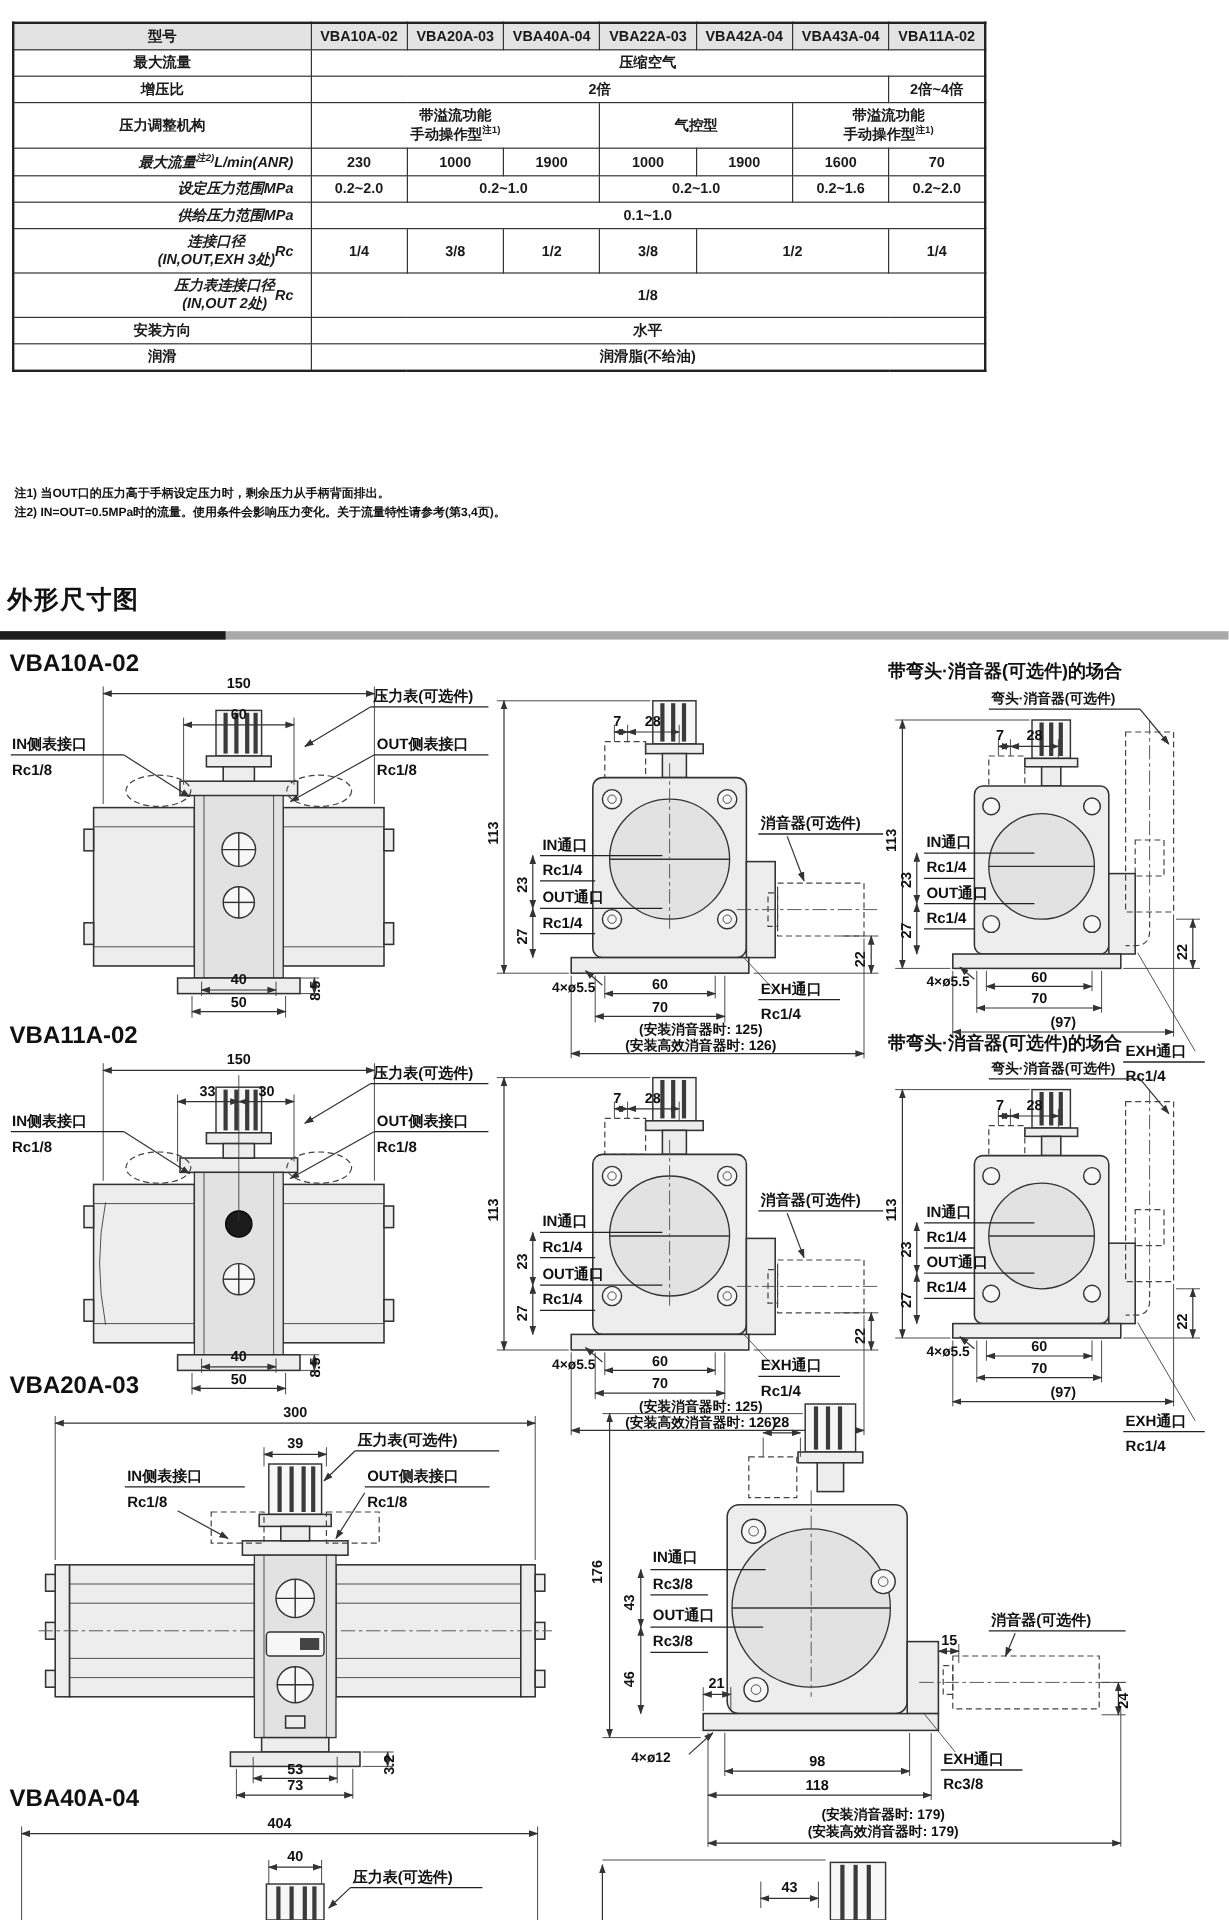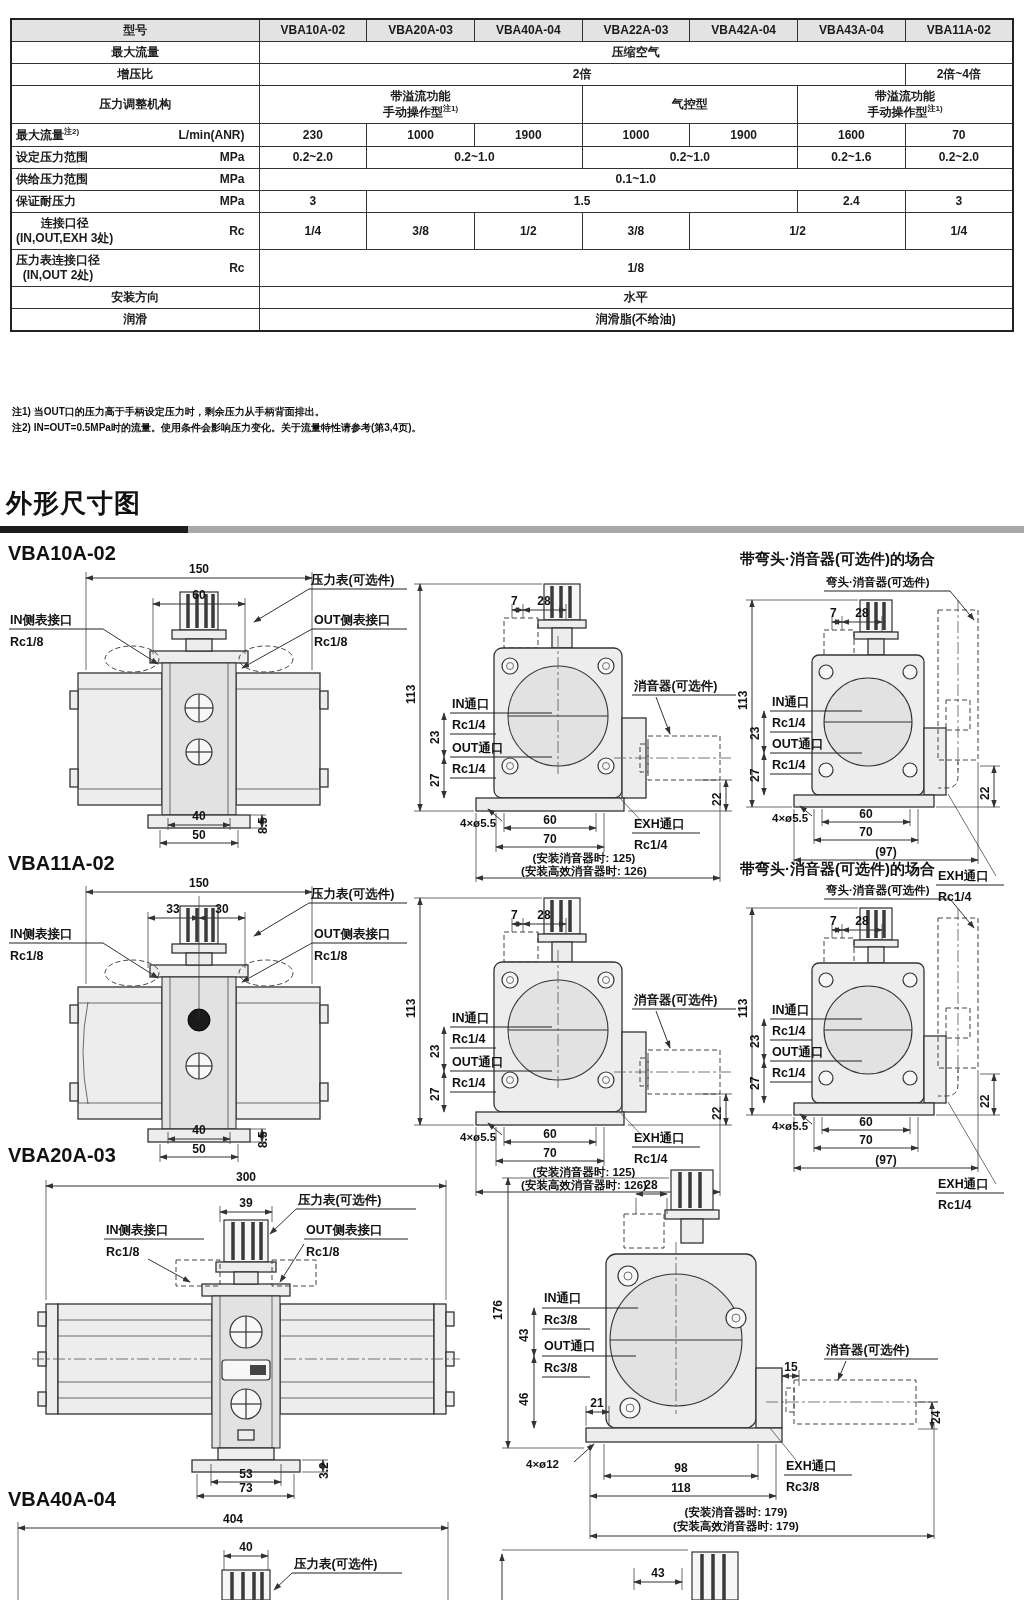--- a/index.html
+++ b/index.html
@@ -1,31 +1,31 @@
 <!DOCTYPE html>
 <html><head>
 <meta charset="utf-8">
 <style>
   html,body{margin:0;padding:0;background:#fff;}
   .page{position:relative;width:1024px;height:1600px;background:#fff;overflow:hidden;
         font-family:"Liberation Sans","DejaVu Sans",sans-serif;color:#111;}
   
-  table.spec{position:absolute;left:10px;top:18px;width:1004px;border-collapse:collapse;
+  table.spec{position:absolute;left:10px;top:18px;width:812px;border-collapse:collapse;
              border:2px solid #222;table-layout:fixed;}
   table.spec th,table.spec td{border:1px solid #333;font-size:12px;font-weight:bold;
              color:#1a1a1a;padding:3px 4px;text-align:center;vertical-align:middle;line-height:1.25;}
   table.spec th{background:#e3e3e3;}
   td.lblc{text-align:left;padding:3px 8px;}
-  .lblflex{display:flex;justify-content:space-between;align-items:center;}
+  .lblflex{display:flex;justify-content:flex-end;align-items:center;font-style:italic;}
   .lblflex .un{padding-right:10px;font-weight:bold;}
   sup{font-size:8px;}
   
   .notes{position:absolute;left:12px;top:404px;font-size:10px;font-weight:600;line-height:16px;}
   
-  .sec-title{position:absolute;left:6px;top:486px;font-size:26px;font-weight:bold;letter-spacing:1px;text-align:center;}
+  .sec-title{position:absolute;left:6px;top:486px;font-size:21px;font-weight:bold;letter-spacing:1px;text-align:center;}
   .sec-bar{position:absolute;left:0;top:526px;width:1024px;height:7px;background:#a9a9a9;}
   .sec-bar .dark{position:absolute;left:0;top:0;width:188px;height:7px;background:#1c1c1c;}
   
   .dtitle{position:absolute;font-size:20px;font-weight:bold;}
   .etitle{position:absolute;font-size:15px;font-weight:bold;width:284px;text-align:left;}
   
   svg{position:absolute;overflow:visible;}
   .ol{fill:#ededed;stroke:#333;stroke-width:1.3;}
   .ol2{fill:#e2e2e2;stroke:#333;stroke-width:1.1;}
   .wh{fill:#f7f7f7;stroke:#333;stroke-width:1.2;}
@@ -121,32 +121,20 @@
       <td>0.2~2.0</td>
     </tr>
     <tr>
       <td class="lblc">
         <div class="lblflex">
               <span>供给压力范围</span>
         <span class="un">MPa</span>
             </div>
       </td>
       <td colspan="7">0.1~1.0</td>
-    </tr>
-    <tr>
-      <td class="lblc">
-        <div class="lblflex">
-              <span>保证耐压力</span>
-        <span class="un">MPa</span>
-            </div>
-      </td>
-      <td>3</td>
-      <td colspan="4">1.5</td>
-      <td>2.4</td>
-      <td>3</td>
     </tr>
     <tr>
       <td class="lblc">
         <div class="lblflex">
               <span><span>连接口径</span><br>
         <span>(IN,OUT,EXH 3处)</span></span>
         <span class="un">Rc</span>
             </div>
       </td>
       <td>1/4</td>

